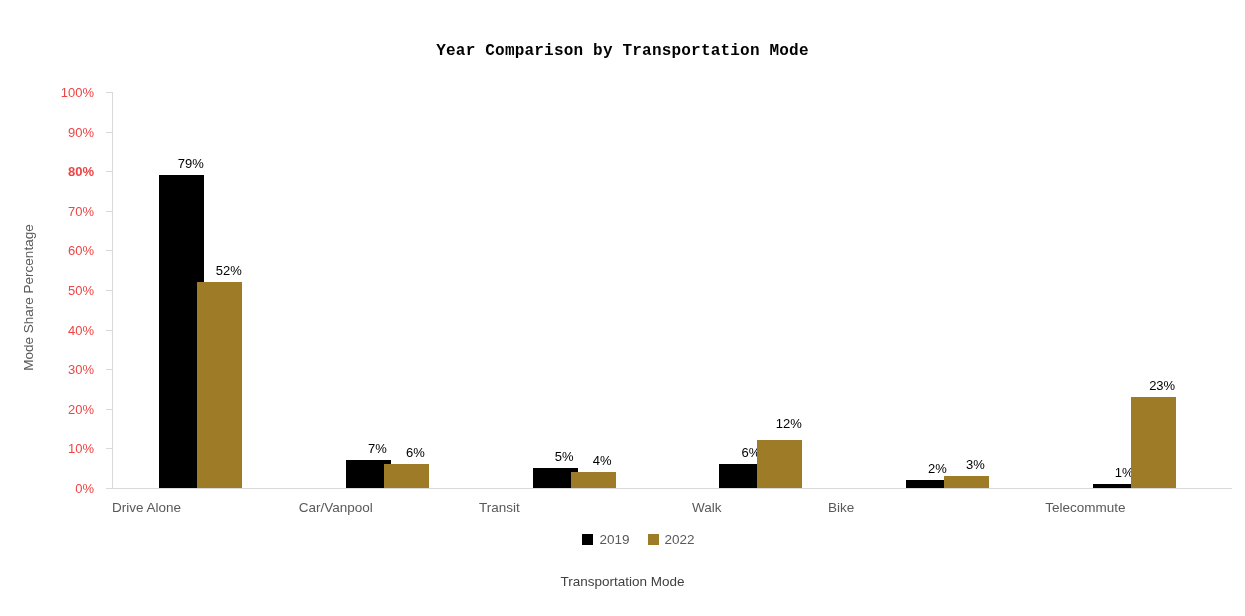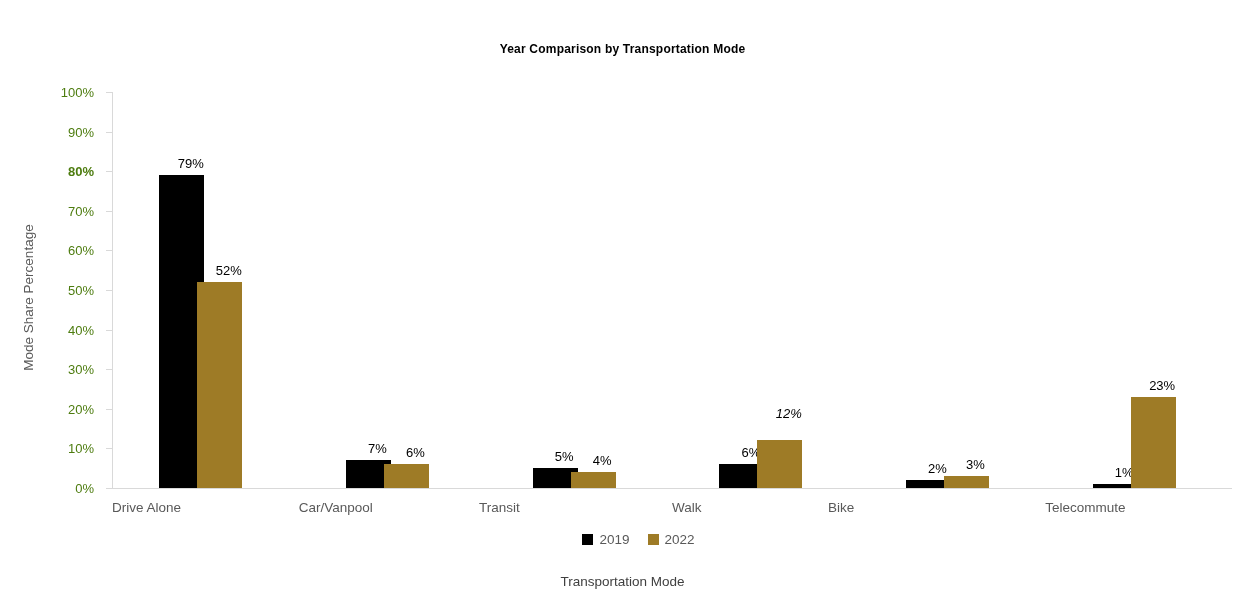--- a/index.html
+++ b/index.html
@@ -20,23 +20,23 @@
     left: 0; top: 0;
     width: 1245px;
     height: 616px;
   }
   .chart-title {
     position: absolute;
     left: 0;
     top: 42px;
     width: 1245px;
     text-align: center;
-    font-family: Liberation Sans, sans-serif;
+    font-family: Liberation Mono, monospace;
     font-weight: bold;
-    font-size: 12px;
+    font-size: 16px;
     color: #000000;
     letter-spacing: 0.2px;
   }
   
   .plot-area {
     position: absolute;
     left: 112px;
     top: 92px;
     width: 1120px;
     height: 396px;
@@ -56,21 +56,21 @@
     width: 1120px;
     height: 1px;
     background: #d9d9d9;
   }
   .ytick-label {
     position: absolute;
     right: 1151px;   
     width: 90px;
     text-align: right;
     font-size: 13px;
-    color: #4d7c0f;
+    color: #ef4444;
     transform: translateY(-50%);
   }
   .ytick-mark {
     position: absolute;
     left: 106px;
     width: 6px;
     height: 1px;
     background: #d9d9d9;
   }
   .y-axis-title {
@@ -234,21 +234,21 @@
         </div>
       </div>
       <div class="group" style="left: 560px; width: 186.667px;">
         <div class="bars">
           <div class="bar-wrap">
             <div class="bar" title="Walk 2019 6%" style="height: 23.76px; background: rgb(0, 0, 0);"></div>
             <div class="bar-label" style="bottom: 27.76px;">6%</div>
           </div>
           <div class="bar-wrap">
             <div class="bar" title="Walk 2022 12%" style="height: 47.52px; background: rgb(158, 123, 38);"></div>
-            <div class="bar-label" style="bottom: 67px; font-style: italic;">12%</div>
+            <div class="bar-label" style="bottom: 57px;">12%</div>
           </div>
         </div>
       </div>
       <div class="group" style="left: 746.667px; width: 186.667px;">
         <div class="bars">
           <div class="bar-wrap">
             <div class="bar" title="Bike 2019 2%" style="height: 7.92px; background: rgb(0, 0, 0);"></div>
             <div class="bar-label" style="bottom: 11.92px;">2%</div>
           </div>
           <div class="bar-wrap">
@@ -268,21 +268,21 @@
             <div class="bar-label" style="bottom: 95.08px;">23%</div>
           </div>
         </div>
       </div>
     </div>
 
   <div id="cat-labels">
       <div class="cat-label" style="left: 112px; width: 186.667px;">Drive Alone</div>
       <div class="cat-label" style="left: 298.667px; width: 186.667px;">Car/Vanpool</div>
       <div class="cat-label" style="left: 479px; width: 186.667px;">Transit</div>
-      <div class="cat-label" style="left: 672px; width: 186.667px;">Walk</div>
+      <div class="cat-label" style="left: 692px; width: 186.667px;">Walk</div>
       <div class="cat-label" style="left: 828px; width: 186.667px;">Bike</div>
       <div class="cat-label" style="left: 1045.33px; width: 186.667px;">Telecommute</div>
     </div>
 
   <div class="legend" id="legend">
       <div class="legend-item">
         <span class="legend-swatch" style="background: rgb(0, 0, 0);"></span>
         <span>2019</span>
       </div>
       <div class="legend-item">

